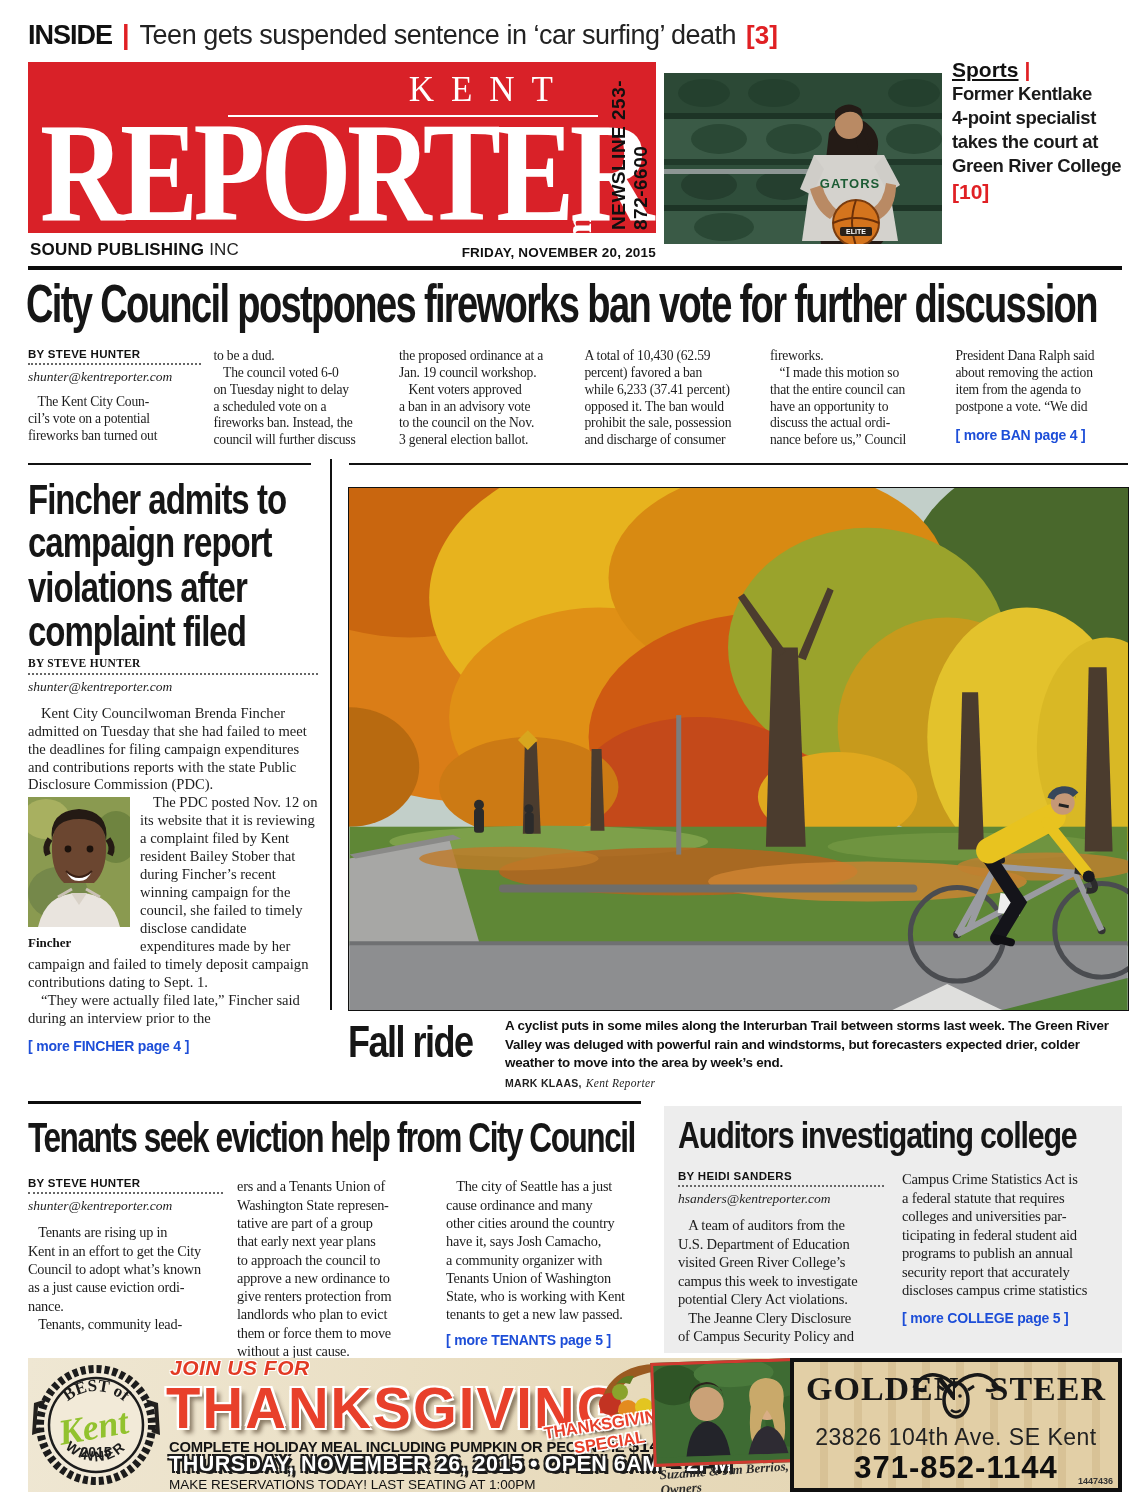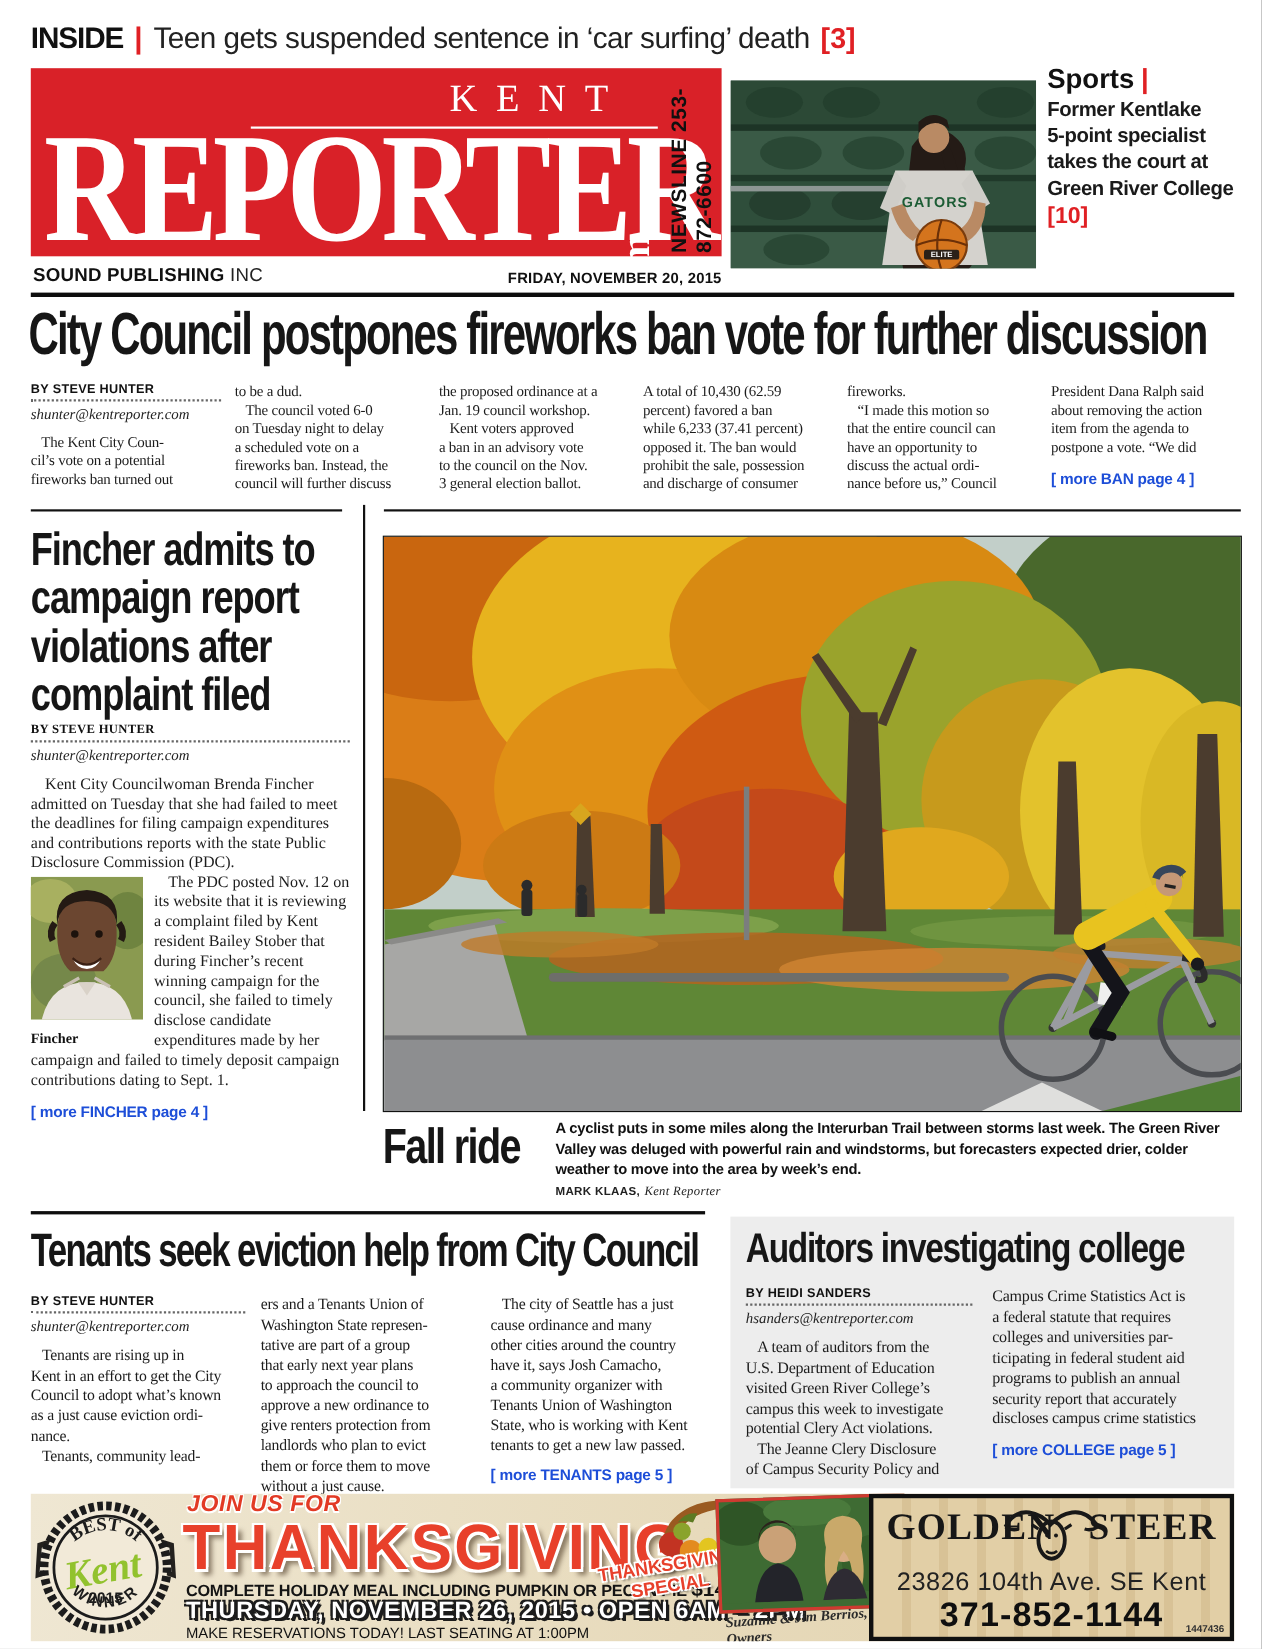--- a/index.html
+++ b/index.html
@@ -20,21 +20,21 @@
         letter-spacing:17px;color:#fff;font-weight:400;}
   .kentrule{position:absolute;top:53px;left:200px;right:58px;height:2px;background:#fff;}
   .reporter{position:absolute;top:40px;left:12px;font-family:"Liberation Serif",serif;font-weight:700;
         font-size:126px;line-height:1;color:#fff;letter-spacing:-5px;transform:scale(.93,1.12);transform-origin:0 0;white-space:nowrap;}
   .dotcom{position:absolute;top:74px;right:56px;height:152px;writing-mode:vertical-rl;transform:rotate(180deg);
         font-family:"Liberation Serif",serif;font-weight:700;font-size:37px;color:#fff;}
   .newsline{position:absolute;top:6px;right:4px;height:162px;writing-mode:vertical-rl;transform:rotate(180deg);
         font-weight:700;font-size:19px;color:#101010;letter-spacing:.5px;}
   .bbphoto{left:664px;top:73px;width:278px;height:194px;overflow:hidden;}
   .sports{left:952px;top:58px;width:182px;}
-  .sports .s1{font-weight:700;font-size:25px;color:#111;}
+  .sports .s1{font-weight:700;font-size:21px;color:#111;text-decoration:underline;}
   .sports .s1 .pipe{color:#e02024;margin-left:6px;}
   .sports .line{font-weight:700;font-size:18.5px;line-height:1.3;color:#1a1a1a;letter-spacing:-0.4px;}
   .sports .pref{color:#e02024;font-weight:700;font-size:21px;margin-top:2px;}
   .publisher{left:30px;top:240px;font-size:17px;letter-spacing:.2px;color:#111;}
   .publisher .b{font-weight:700;}
   .publisher .l{font-weight:400;color:#222;margin-left:5px;}
   .dateline{left:28px;top:245px;width:628px;text-align:right;font-weight:700;font-size:13.5px;letter-spacing:.2px;color:#101010;}
   .ruletop{left:28px;top:266px;width:1094px;height:3.5px;background:#0d0d0d;}
 
   
@@ -180,21 +180,21 @@
         <path d="M169,150 q23,-10 46,0 M192,127 q-8,23 0,46" stroke="#6b3008" stroke-width="2" fill="none"></path>
         <rect x="176" y="154" width="32" height="9" rx="2" fill="#2b2118"></rect>
         <text x="192" y="161" font-family="Liberation Sans,sans-serif" font-size="7" font-weight="700" fill="#fff" text-anchor="middle">ELITE</text>
       </g>
     </svg>
   </div>
 
   <div class="abs sports">
     <div class="s1"><span>Sports</span><span class="pipe">|</span></div>
     <div class="line" style="white-space:pre-wrap;">Former Kentlake
-5-point specialist
+4-point specialist
 takes the court at
 Green River College</div>
     <div class="pref">[10]</div>
   </div>
 
   <div class="abs publisher">
     <span class="b">SOUND PUBLISHING</span><span class="l">INC</span>
   </div>
   <div class="abs dateline">FRIDAY, NOVEMBER 20, 2015</div>
   <div class="abs ruletop"></div>
@@ -267,20 +267,21 @@
           <circle cx="62" cy="52" r="3.4" fill="#1c120c"></circle>
           <path d="M38,74 q13,12 26,0 q-4,10 -13,10 q-9,0 -13,-10 z" fill="#fff"></path>
           <path d="M38,74 q13,12 26,0" stroke="#3a2014" stroke-width="2" fill="none"></path>
           <path d="M10,130 q8,-34 41,-34 q33,0 41,34 z" fill="#e9e4de"></path>
           <path d="M43,96 l8,12 8,-12 z" fill="#d9d2c8"></path>
           <path d="M30,100 l14,-8 M72,100 l-14,-8" stroke="#c9c0b4" stroke-width="3"></path>
         </svg>
         <div class="cap">Fincher</div>
       </div>
       <p>The PDC posted Nov. 12 on its website that it is reviewing a complaint filed by Kent resident Bailey Stober that during Fincher’s recent winning campaign for the council, she failed to timely disclose candidate expenditures made by her campaign and failed to timely deposit campaign contributions dating to Sept. 1.</p>
+      <p>“They were actually filed late,” Fincher said during an interview prior to the</p>
     </div>
     <span class="more">[ more FINCHER page 4 ]</span>
   </div>
 
   <div class="abs photo">
     <svg width="779" height="522" viewBox="0 0 781 524">
       <rect width="781" height="524" fill="#c2cfc9"></rect>
       <g>
         <ellipse cx="700" cy="90" rx="140" ry="120" fill="#49682c"></ellipse>
         <ellipse cx="120" cy="150" rx="210" ry="165" fill="#da7d17"></ellipse>

